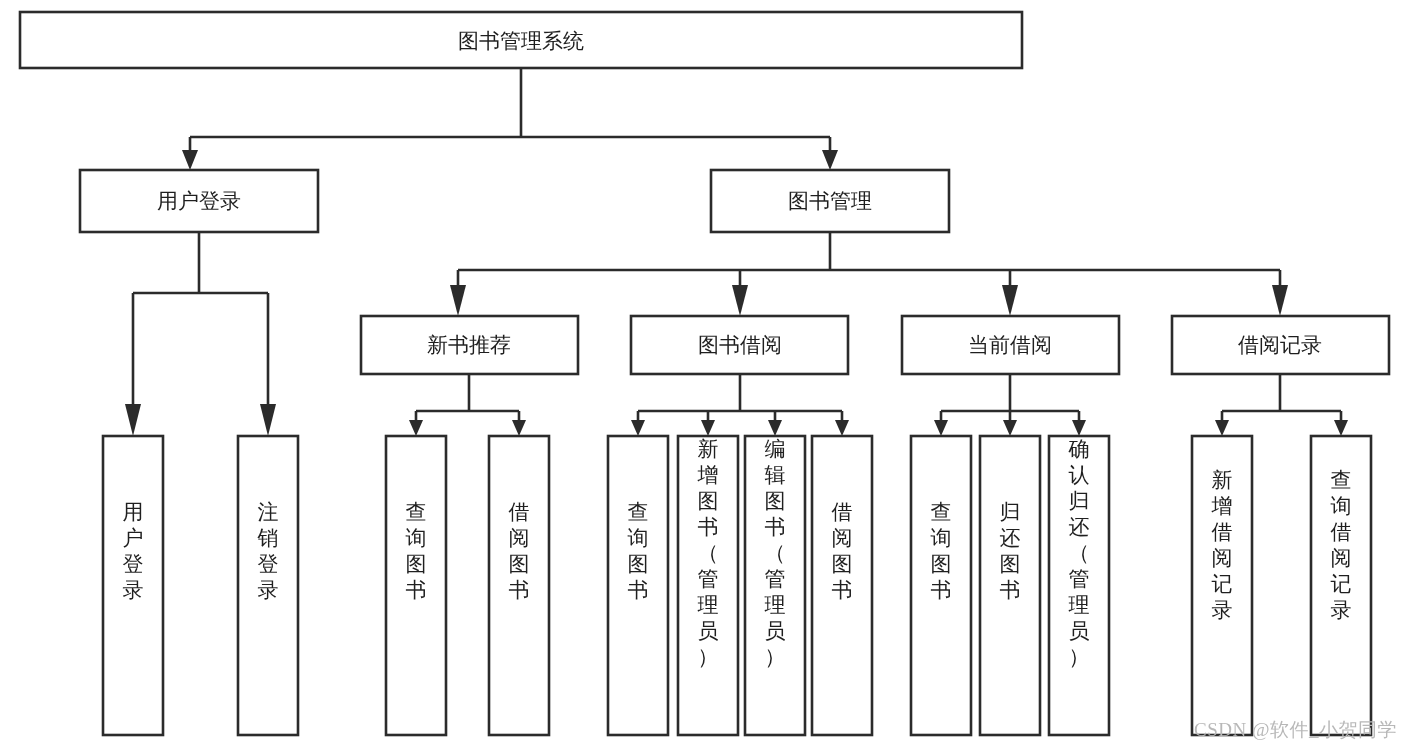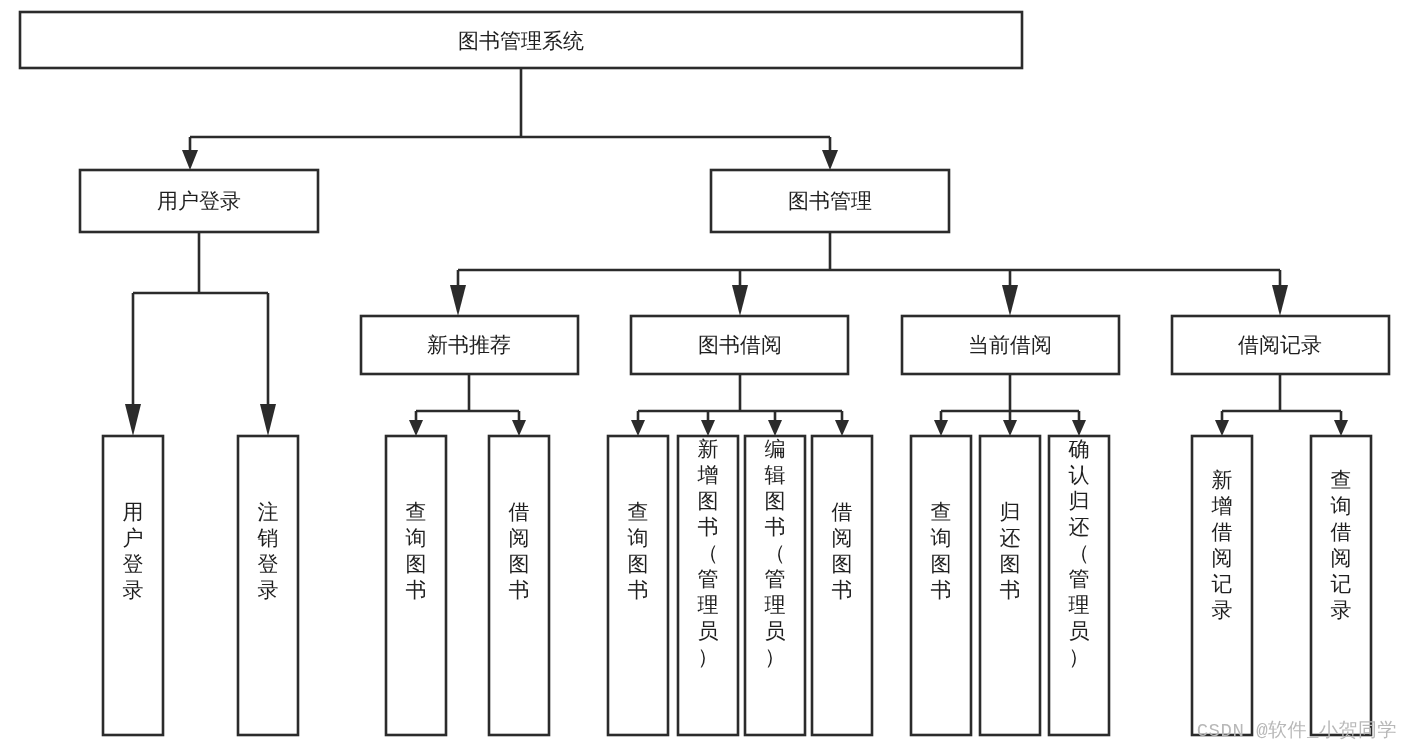--- a/index.html
+++ b/index.html
@@ -55,21 +55,21 @@
   .node-label-v {
     font-family: "Liberation Sans", "DejaVu Sans", sans-serif;
     font-size: 21px;
     fill: #1f1f1f;
     text-anchor: middle;
   }
   .watermark-text {
     position: absolute;
     right: 8px;
     bottom: 4px;
-    font-family: Liberation Mono, monospace;
+    font-family: Liberation Serif, serif;
     font-size: 19px;
     color: #b8b8b8;
     white-space: nowrap;
     letter-spacing: 0.5px;
     user-select: none;
   }
 </style>
 </head>
 <body>
 

